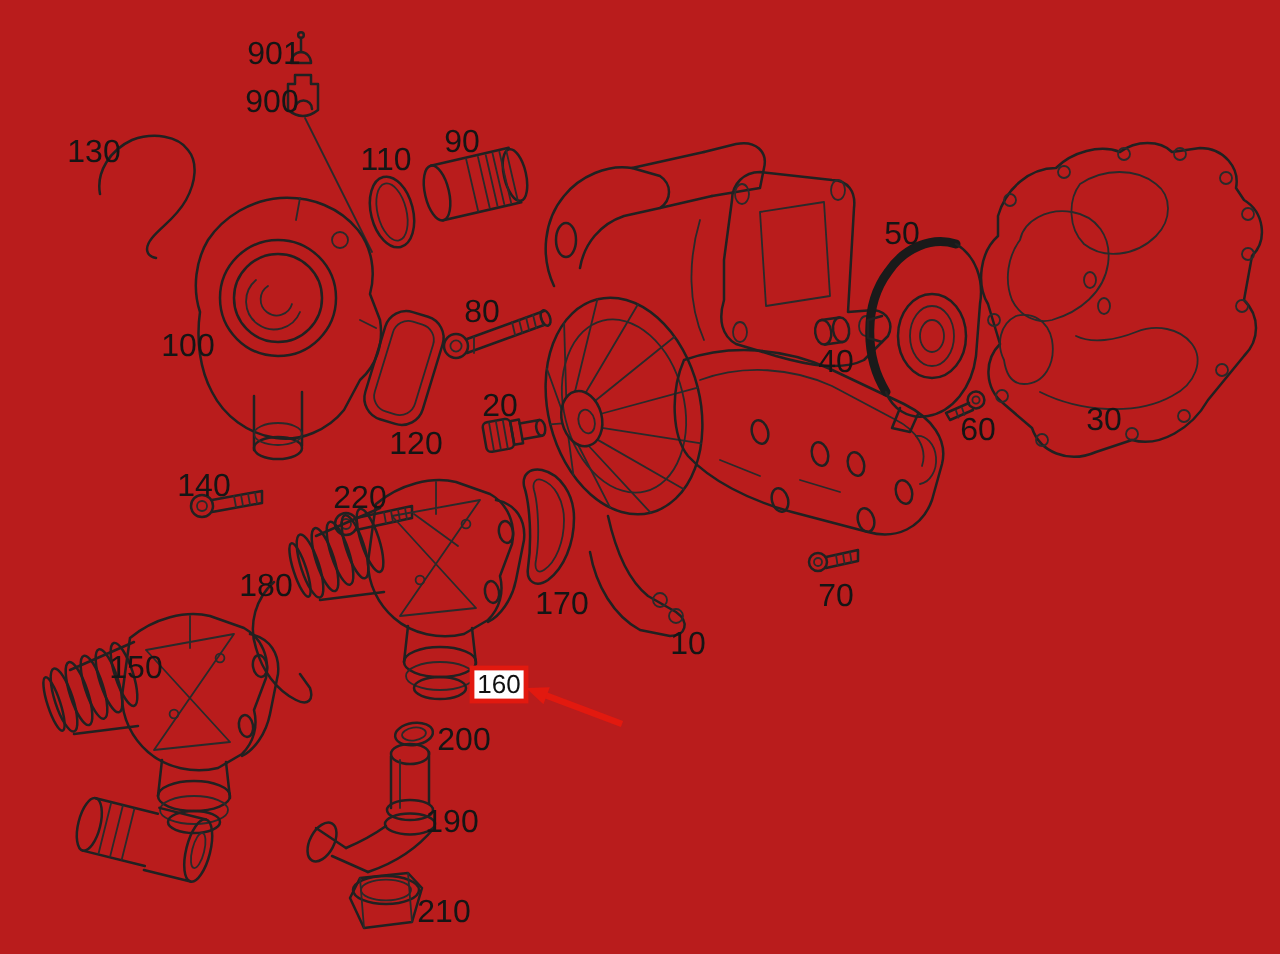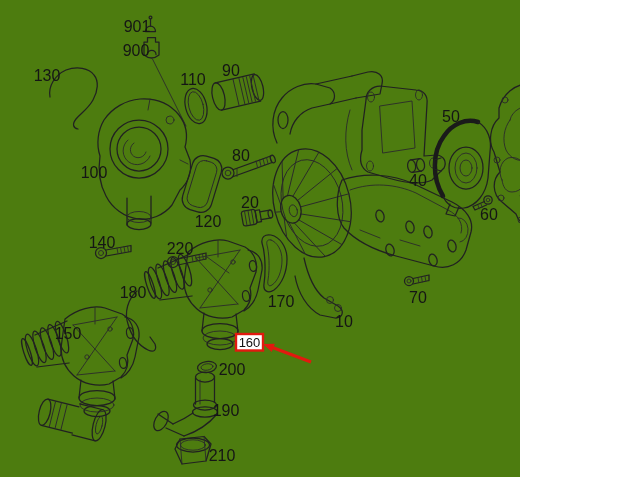--- a/index.html
+++ b/index.html
@@ -1,16 +1,16 @@
 <!DOCTYPE html>
 <html><head>
 <meta charset="utf-8">
 <style>
   html,body{margin:0;padding:0;background:#ffffff;}
-  #stage{position:relative;width:520px;height:477px;background:#4d7c0f;overflow:hidden;}
+  #stage{position:relative;width:640px;height:477px;background:#b91c1c;overflow:hidden;}
   svg{display:block;}
   .ln{stroke:#212121;fill:none;stroke-width:1.25;stroke-linecap:round;stroke-linejoin:round;}
   .lnthin{stroke:#2a2a2a;fill:none;stroke-width:0.9;stroke-linecap:round;stroke-linejoin:round;}
   .lnthick{stroke:#1a1a1a;fill:none;stroke-width:4.5;stroke-linecap:round;stroke-linejoin:round;}
   .plabel{fill:#151515;stroke:none;font-family:"Liberation Sans",sans-serif;font-size:16px;}
   .hlabel{fill:#111111;stroke:none;font-family:"Liberation Sans",sans-serif;font-size:13px;}
 </style>
 </head>
 <body>
 

